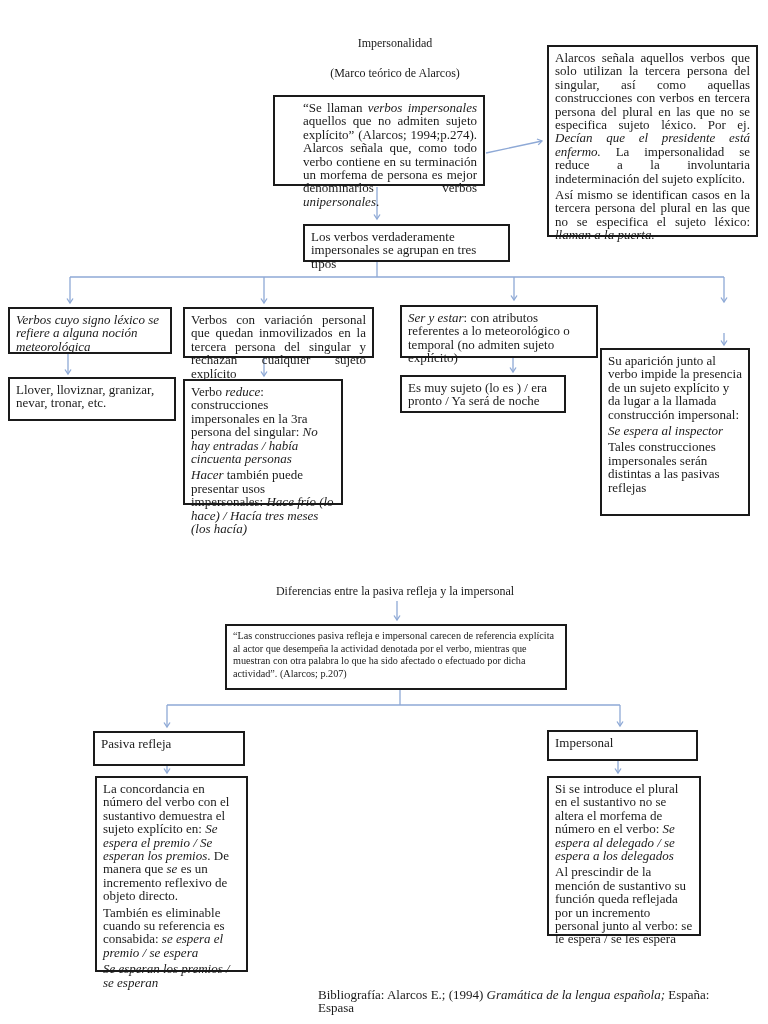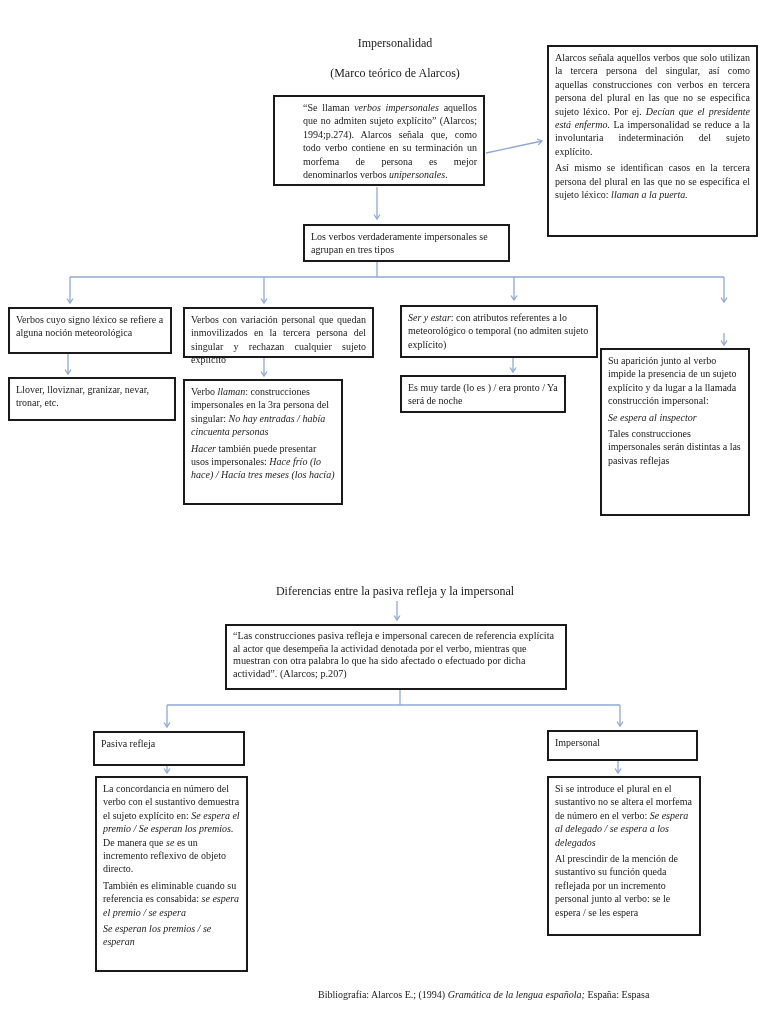--- a/index.html
+++ b/index.html
@@ -5,21 +5,21 @@
   :root{
     --arrow:#8ea9d6; --border:#1a1a1a; --text:#1a1a1a; --bg:#ffffff;
   }
   *{margin:0;padding:0;box-sizing:border-box;}
   html,body{background:#fff;}
   body{font-family:"Liberation Serif", serif; color:var(--text);}
   .canvas{position:relative;width:768px;height:1024px;background:var(--bg);overflow:hidden;}
   svg.connectors{position:absolute;left:0;top:0;width:768px;height:1024px;z-index:1;}
   .conn{stroke:var(--arrow);stroke-width:1.3;fill:none;}
   .arrhead{stroke:var(--arrow);stroke-width:1.3;fill:none;}
-  .node{position:absolute;z-index:2;font-size:10px;line-height:13.4px;}
+  .node{position:absolute;z-index:2;font-size:13px;line-height:13.4px;}
   .box{border:2px solid var(--border);background:var(--bg);padding:4px 6px;}
   .justify{text-align:justify;}
   .ctitle{position:absolute;left:0;width:790px;text-align:center;font-size:12px;z-index:2;}
   .para + .para{margin-top:3px;}
   i{font-style:italic;}
 </style>
 </head>
 <body>
 
 <div class="canvas">
@@ -80,33 +80,33 @@
     <div class="para">“Se llaman <i>verbos impersonales</i> aquellos que no admiten sujeto explícito” (Alarcos; 1994;p.274). Alarcos señala que, como todo verbo contiene en su terminación un morfema de persona es mejor denominarlos verbos <i>unipersonales</i>.</div>
   </div>
 
   <div class="node box justify" style="left:547px;top:45px;width:211px;height:192px;">
     <div class="para">Alarcos señala aquellos verbos que solo utilizan la tercera persona del singular, así como aquellas construcciones con verbos en tercera persona del plural en las que no se especifica sujeto léxico. Por ej. <i>Decían que el presidente está enfermo.</i> La impersonalidad se reduce a la involuntaria indeterminación del sujeto explícito.</div>
     <div class="para">Así mismo se identifican casos en la tercera persona del plural en las que no se especifica el sujeto léxico: <i>llaman a la puerta.</i></div>
   </div>
 
   <div class="node box" style="left:275px;top:224px;width:207px;height:38px;margin-left:28px;">Los verbos verdaderamente impersonales se agrupan en tres tipos</div>
 
-  <div class="node box" style="left:8px;top:307px;width:164px;height:47px;">Verbos cuyo signo léxico se refiere a alguna noción meteorológica</div>
+  <div class="node box" style="left:8px;top:307px;width:164px;height:47px;font-style:italic;">Verbos cuyo signo léxico se refiere a alguna noción meteorológica</div>
   <div class="node box" style="left:8px;top:377px;width:168px;height:44px;">Llover, lloviznar, granizar, nevar, tronar, etc.</div>
 
   <div class="node box justify" style="left:183px;top:307px;width:191px;height:51px;">Verbos con variación personal que quedan inmovilizados en la tercera persona del singular y rechazan cualquier sujeto explícito</div>
   <div class="node box" style="left:183px;top:379px;width:160px;height:126px;">
-    <div class="para">Verbo <i>llaman</i>: construcciones impersonales en la 3ra persona del singular: <i>No hay entradas / había cincuenta personas</i></div>
+    <div class="para">Verbo <i>reduce</i>: construcciones impersonales en la 3ra persona del singular: <i>No hay entradas / había cincuenta personas</i></div>
     <div class="para"><i>Hacer</i> también puede presentar usos impersonales: <i>Hace frío (lo hace) / Hacía tres meses (los hacía)</i></div>
   </div>
 
   <div class="node box" style="left:400px;top:305px;width:198px;height:53px;">
     <div class="para"><i>Ser y estar</i>: con atributos referentes a lo meteorológico o temporal (no admiten sujeto explícito)</div>
   </div>
-  <div class="node box" style="left:400px;top:375px;width:166px;height:38px;">Es muy tarde (lo es ) / era pronto / Ya será de noche</div>
+  <div class="node box" style="left:400px;top:375px;width:166px;height:38px;">Es muy sujeto (lo es ) / era pronto / Ya será de noche</div>
 
   <div class="node box" style="left:600px;top:348px;width:150px;height:168px;">
     <div class="para">Su aparición junto al verbo impide la presencia de un sujeto explícito y da lugar a la llamada construcción impersonal:</div>
     <div class="para"><i>Se espera al inspector</i></div>
     <div class="para">Tales construcciones impersonales serán distintas a las pasivas reflejas</div>
   </div>
 
   <div class="ctitle" style="top:584px;">Diferencias entre la pasiva refleja y la impersonal</div>
 
   <div class="node box" style="left:225px;top:624px;width:342px;height:66px;font-size:10.2px;line-height:12.6px;">“Las construcciones pasiva refleja e impersonal carecen de referencia explícita al actor que desempeña la actividad denotada por el verbo, mientras que muestran con otra palabra lo que ha sido afectado o efectuado  por dicha actividad”. (Alarcos; p.207)</div>

